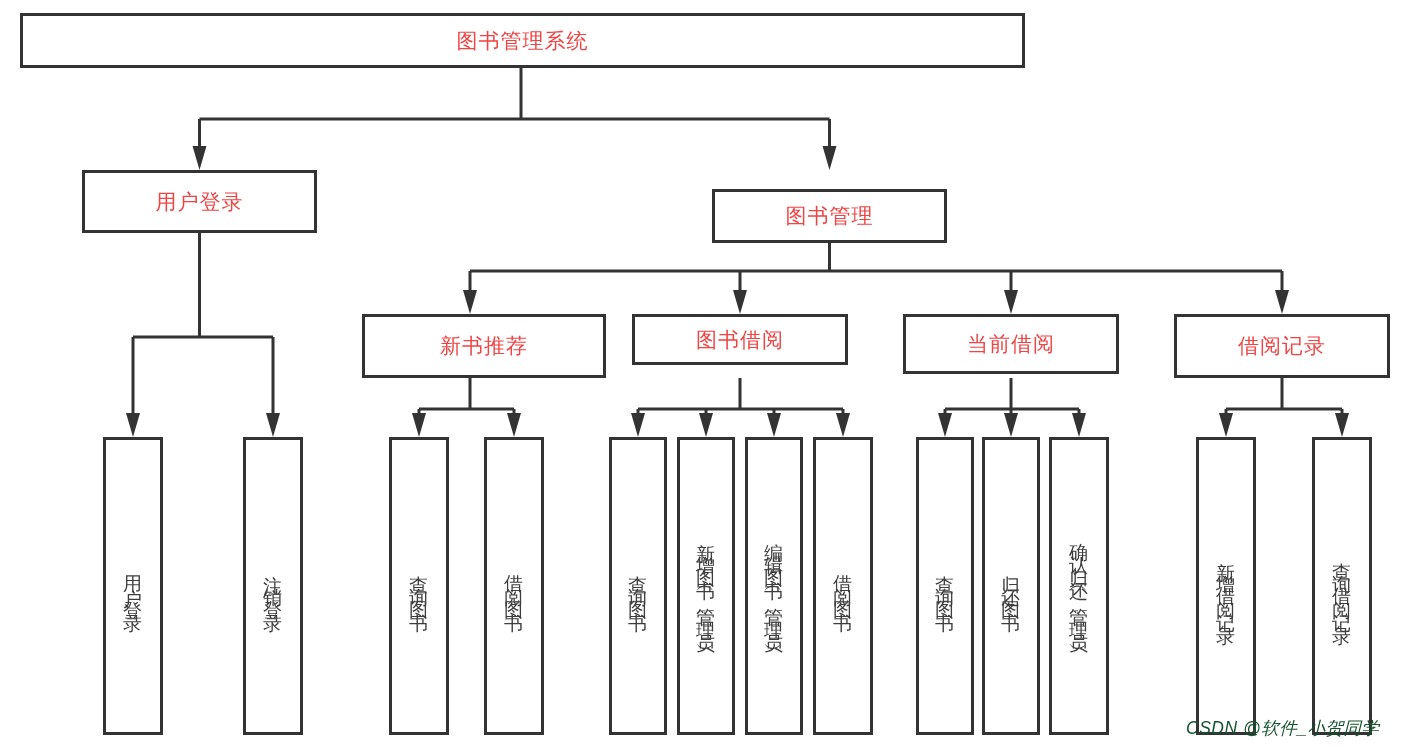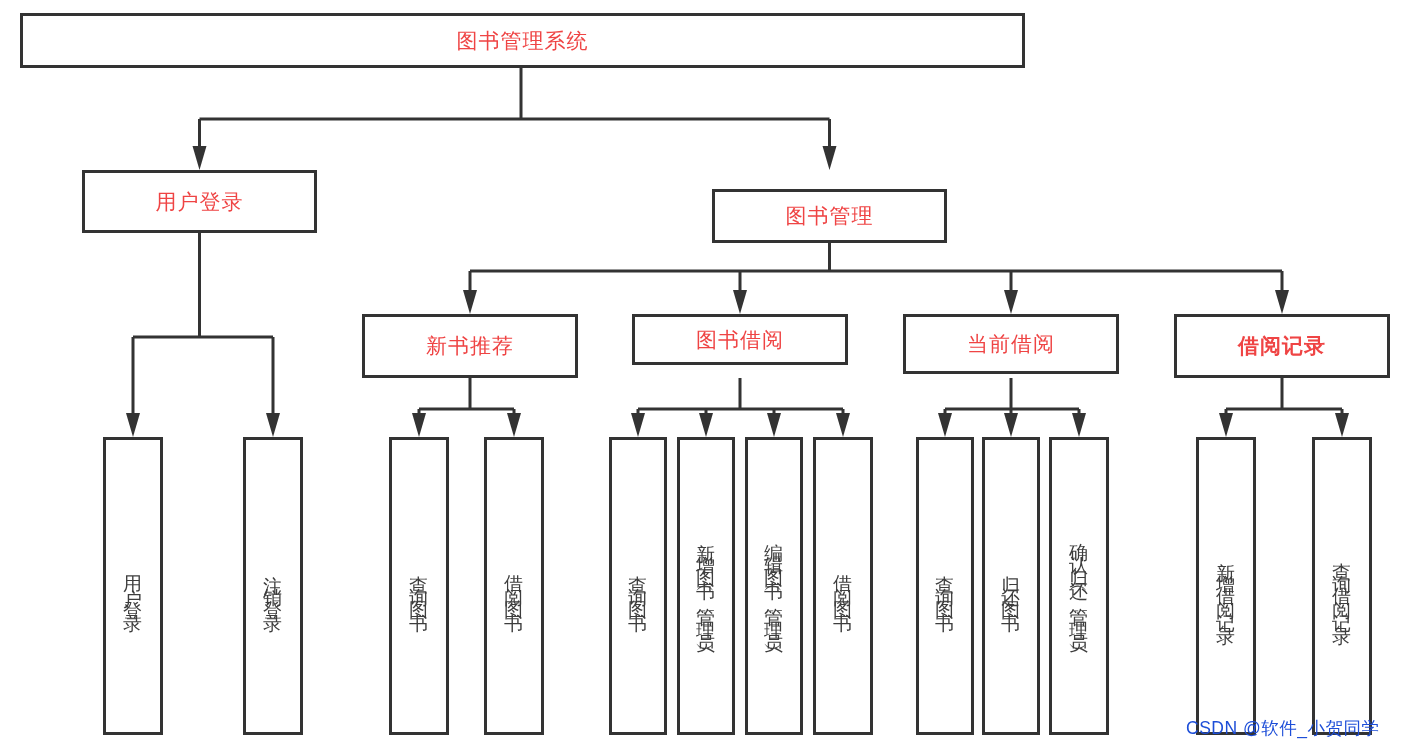--- a/index.html
+++ b/index.html
@@ -54,24 +54,25 @@
     font-size: 19px;
     letter-spacing: 0.68em;
     line-height: 1;
     white-space: nowrap;
   }
   .watermark {
     position: absolute;
     left: 1186px;
     top: 716px;
     font-size: 17.5px;
-    color: #1d4ed8;
+    color: #14532d;
     letter-spacing: 0.5px;
     z-index: 5;
     white-space: nowrap;
+    font-style: italic;
   }
 </style>
 </head>
 <body>
 
 <div id="canvas">
 
   <svg id="wires" viewBox="0 0 1405 747" xmlns="http://www.w3.org/2000/svg">
     <g stroke="#333333" stroke-width="3" fill="none">
 
@@ -116,30 +117,30 @@
     <span>图书管理系统</span>
   </div>
 
   <div class="box" style="left:82px; top:170px; width:235px; height:63px;">
     <span>用户登录</span>
   </div>
   <div class="box" style="left:712px; top:170px; width:235px; height:54px;margin-top:19px;">
     <span>图书管理</span>
   </div>
 
-  <div class="box" style="left:362px; top:314px; width:216px; height:64px;">
+  <div class="box" style="left:362px; top:314px; width:244px; height:64px;">
     <span>新书推荐</span>
   </div>
   <div class="box" style="left:632px; top:314px; width:216px; height:51px;">
     <span>图书借阅</span>
   </div>
   <div class="box" style="left:903px; top:314px; width:216px; height:60px;">
     <span>当前借阅</span>
   </div>
-  <div class="box" style="left:1174px; top:314px; width:216px; height:64px;font-weight:bold;">
+  <div class="box" style="left:1174px; top:314px; width:216px; height:64px;">
     <span>借阅记录</span>
   </div>
 
   <div class="leaf" style="left:103px;">
     <span>用户登录</span>
   </div>
   <div class="leaf" style="left:243px;">
     <span>注销登录</span>
   </div>
 

